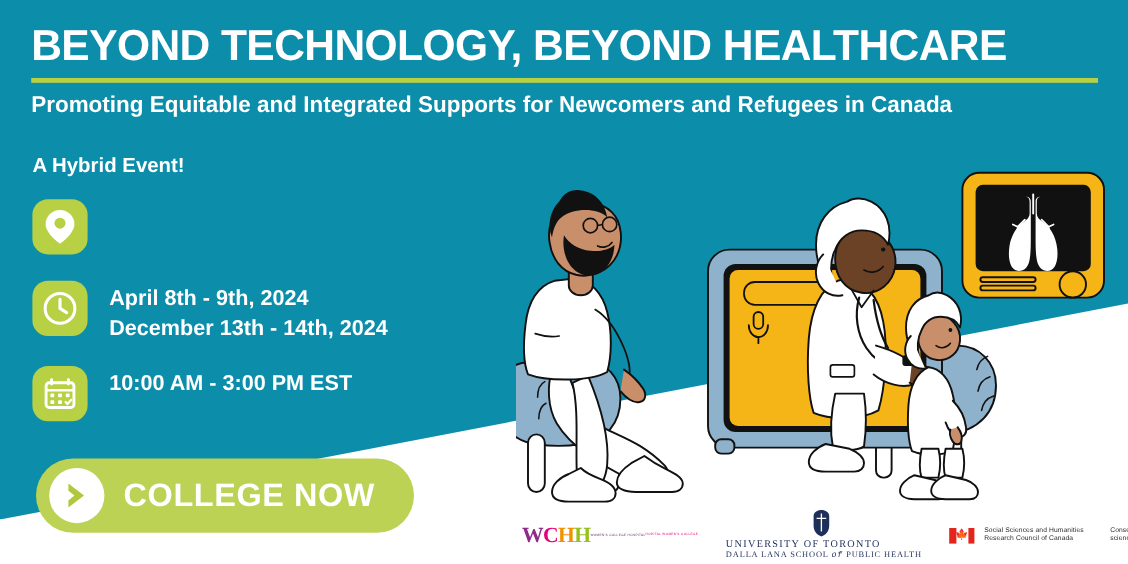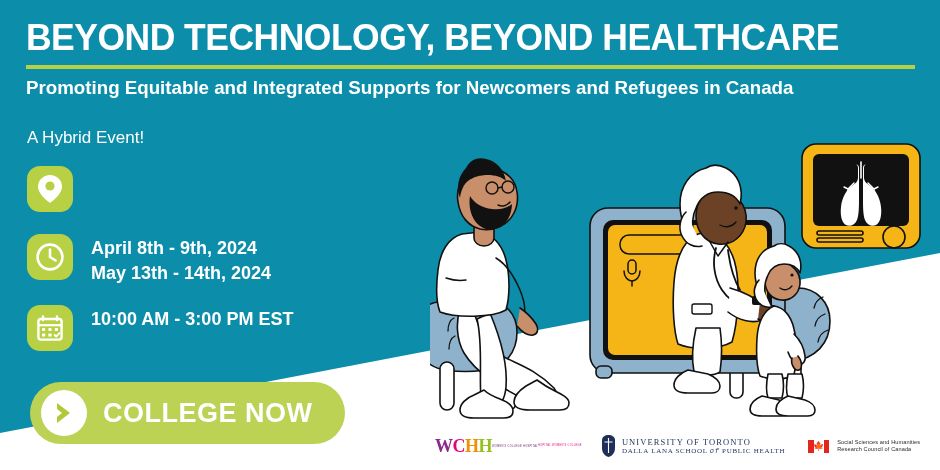--- a/index.html
+++ b/index.html
@@ -32,21 +32,21 @@
   }
   .subtitle{
     position:absolute;left:26px;top:76px;width:890px;
     color:#ffffff;font-weight:bold;font-size:19px;line-height:24px;
     white-space:nowrap;z-index:5;
     transform:scaleX(0.985);transform-origin:left top;
   }
   
   .hybrid{
     position:absolute;left:27px;top:128px;
-    color:#ffffff;font-weight:normal;font-size:17px;z-index:5;
+    color:#ffffff;font-weight:bold;font-size:17px;z-index:5;
   }
   
   .info-row{position:absolute;left:27px;display:flex;align-items:flex-start;z-index:5;}
   #row-location{top:166px;}
   #row-dates{top:234px;}
   #row-time{top:305px;}
   .icon-badge{
     width:46px;height:46px;border-radius:13px;background:#b8d144;
     display:flex;align-items:center;justify-content:center;flex:0 0 auto;
   }
@@ -82,21 +82,21 @@
   
   .wch{margin-left:5px;text-align:center;}
   .wch-mark{font-family:"Liberation Serif", serif;font-weight:bold;font-size:18px;line-height:15px;letter-spacing:-0.5px;}
   .wch-mark .w{color:#8e2a8b;}
   .wch-mark .c{color:#e5007d;}
   .wch-mark .h1{color:#f29100;}
   .wch-mark .h2{color:#95c11f;}
   .wch-sub{font-size:2.6px;color:#6b2a6b;letter-spacing:0.3px;line-height:4px;margin-top:1px;}
   .wch-sub2{font-size:2.6px;color:#e5007d;letter-spacing:0.3px;line-height:4px;}
   
-  .uoft{margin-left:18px;display:flex;align-items:center;}
+  .uoft{margin-left:18px;display:flex;align-items:center;flex-direction:column;}
   .uoft-txt{margin-left:5px;font-family:"Liberation Serif", serif;color:#1e2f5a;}
   .uoft-l1{font-size:8.5px;letter-spacing:1.1px;line-height:10px;}
   .uoft-l2{font-size:7px;letter-spacing:0.7px;line-height:9px;}
   .uoft-l2 i{font-style:italic;font-family:Liberation Mono, monospace;}
   
   .sshrc{margin-left:22px;display:flex;align-items:center;}
   .flag{
     width:21px;height:13px;background:#ffffff;position:relative;flex:0 0 auto;
     border:0.5px solid #ffffff;
   }
@@ -274,21 +274,21 @@
 
   <div class="info-row" id="row-dates">
     <div class="icon-badge">
       <svg width="28" height="28" viewBox="0 0 28 28" aria-hidden="true">
         <circle cx="14" cy="14" r="12.4" fill="none" stroke="#ffffff" stroke-width="2.6"></circle>
         <path d="M14 6.5 L14 14 L19.5 17.5" fill="none" stroke="#ffffff" stroke-width="2.6" stroke-linecap="round" stroke-linejoin="round"></path>
       </svg>
     </div>
     <div class="info-text">
       <span>April 8th - 9th, 2024</span>
-      <span>May 13th - 14th, 2024</span>
+      <span>December 13th - 14th, 2024</span>
     </div>
   </div>
 
   <div class="info-row" id="row-time">
     <div class="icon-badge">
       <svg width="28" height="28" viewBox="0 0 28 28" aria-hidden="true">
         <path d="M7 2.5 L7 6 M21 2.5 L21 6" stroke="#ffffff" stroke-width="2.4" stroke-linecap="round"></path>
         <rect x="2.4" y="5" width="23.2" height="20.6" rx="2.6" fill="none" stroke="#ffffff" stroke-width="2.4"></rect>
         <path d="M2.4 11.2 L25.6 11.2" stroke="#ffffff" stroke-width="2.2"></path>
         <g fill="#ffffff">

